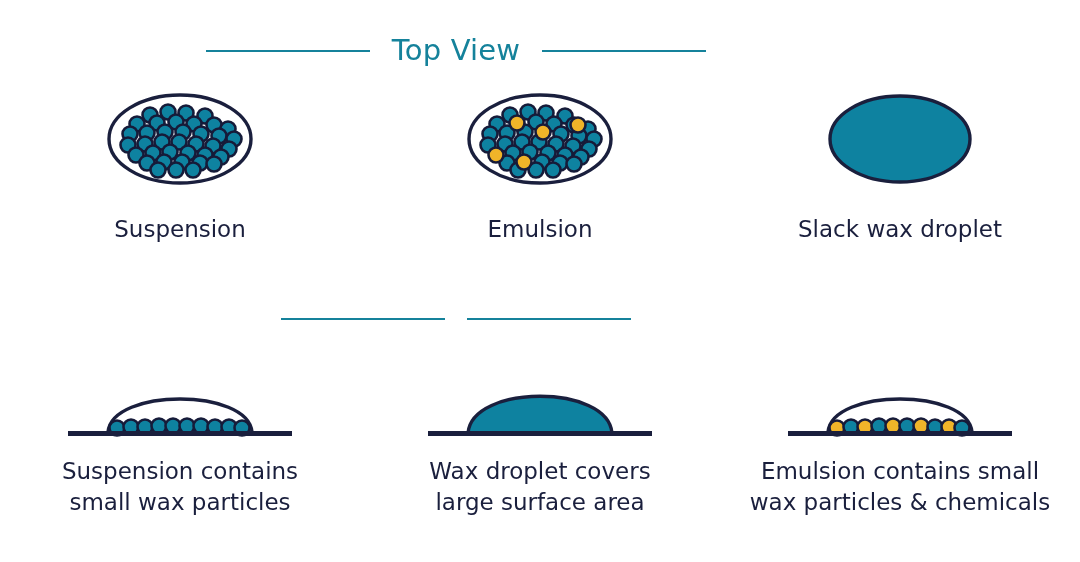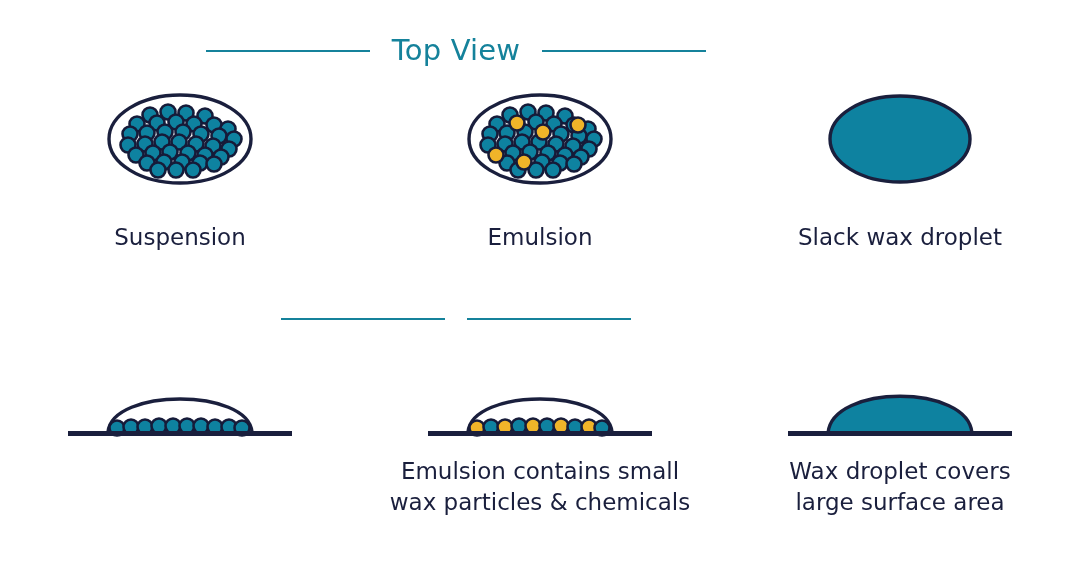--- a/index.html
+++ b/index.html
@@ -70,21 +70,21 @@
   }
 
   .caption {
     font-size: 23px;
     font-weight: 400;
     text-align: center;
     color: #1a1f3d;
     line-height: 1.34;
     white-space: pre-line;
   }
-  .caption-top { margin-top: 24px; }
+  .caption-top { margin-top: 16px; }
   .caption-bottom { margin-top: 16px; }
 
   svg { display: block; overflow: visible; }
 </style>
 </head>
 <body>
 
 <div class="section-head" style="top:36px;">
   <span class="rule rule-left"></span>
   <span class="section-title">Top View</span>
@@ -225,20 +225,33 @@
           <circle cx="113" cy="56" r="7.5"></circle>
             <circle cx="127" cy="56" r="7.5"></circle>
           <circle cx="141" cy="56" r="7.5"></circle>
             <circle cx="155" cy="57" r="7.5"></circle>
           <circle cx="169" cy="57" r="7.5"></circle>
             <circle cx="182" cy="58" r="7.5"></circle>
         </g>
         <rect x="8" y="61" width="224" height="5" fill="#1a1f3d"></rect>
       </svg>
     </div>
+    <div class="caption caption-bottom">Suspension contains
+small wax particles</div>
+  </div>
+
+  <div class="col">
+    <div class="figure-section">
+      <svg width="240" height="70" viewBox="0 0 240 70">
+        <path d="M48 63 C 52 14, 188 14, 192 63 Z" fill="#0e82a0" stroke="#1a1f3d" stroke-width="3.4"></path>
+        <rect x="8" y="61" width="224" height="5" fill="#1a1f3d"></rect>
+      </svg>
+    </div>
+    <div class="caption caption-bottom">Wax droplet covers
+large surface area</div>
   </div>
 
   <div class="col">
     <div class="figure-section">
       <svg width="240" height="70" viewBox="0 0 240 70">
         <path d="M48 62 C 52 18, 188 18, 192 62" fill="none" stroke="#1a1f3d" stroke-width="3.4"></path>
         <g stroke="#161b39" stroke-width="2.6">
           <circle cx="57" cy="58" r="7.5" fill="#f0b429"></circle>
           <circle cx="71" cy="57" r="7.5" fill="#0e82a0"></circle>
           <circle cx="85" cy="57" r="7.5" fill="#f0b429"></circle>
@@ -249,24 +262,13 @@
           <circle cx="155" cy="57" r="7.5" fill="#0e82a0"></circle>
           <circle cx="169" cy="57" r="7.5" fill="#f0b429"></circle>
           <circle cx="182" cy="58" r="7.5" fill="#0e82a0"></circle>
         </g>
         <rect x="8" y="61" width="224" height="5" fill="#1a1f3d"></rect>
       </svg>
     </div>
     <div class="caption caption-bottom">Emulsion contains small
 wax particles &amp; chemicals</div>
   </div>
-
-  <div class="col">
-    <div class="figure-section">
-      <svg width="240" height="70" viewBox="0 0 240 70">
-        <path d="M48 63 C 52 14, 188 14, 192 63 Z" fill="#0e82a0" stroke="#1a1f3d" stroke-width="3.4"></path>
-        <rect x="8" y="61" width="224" height="5" fill="#1a1f3d"></rect>
-      </svg>
-    </div>
-    <div class="caption caption-bottom">Wax droplet covers
-large surface area</div>
-  </div>
 </div>
 
 </body></html>

